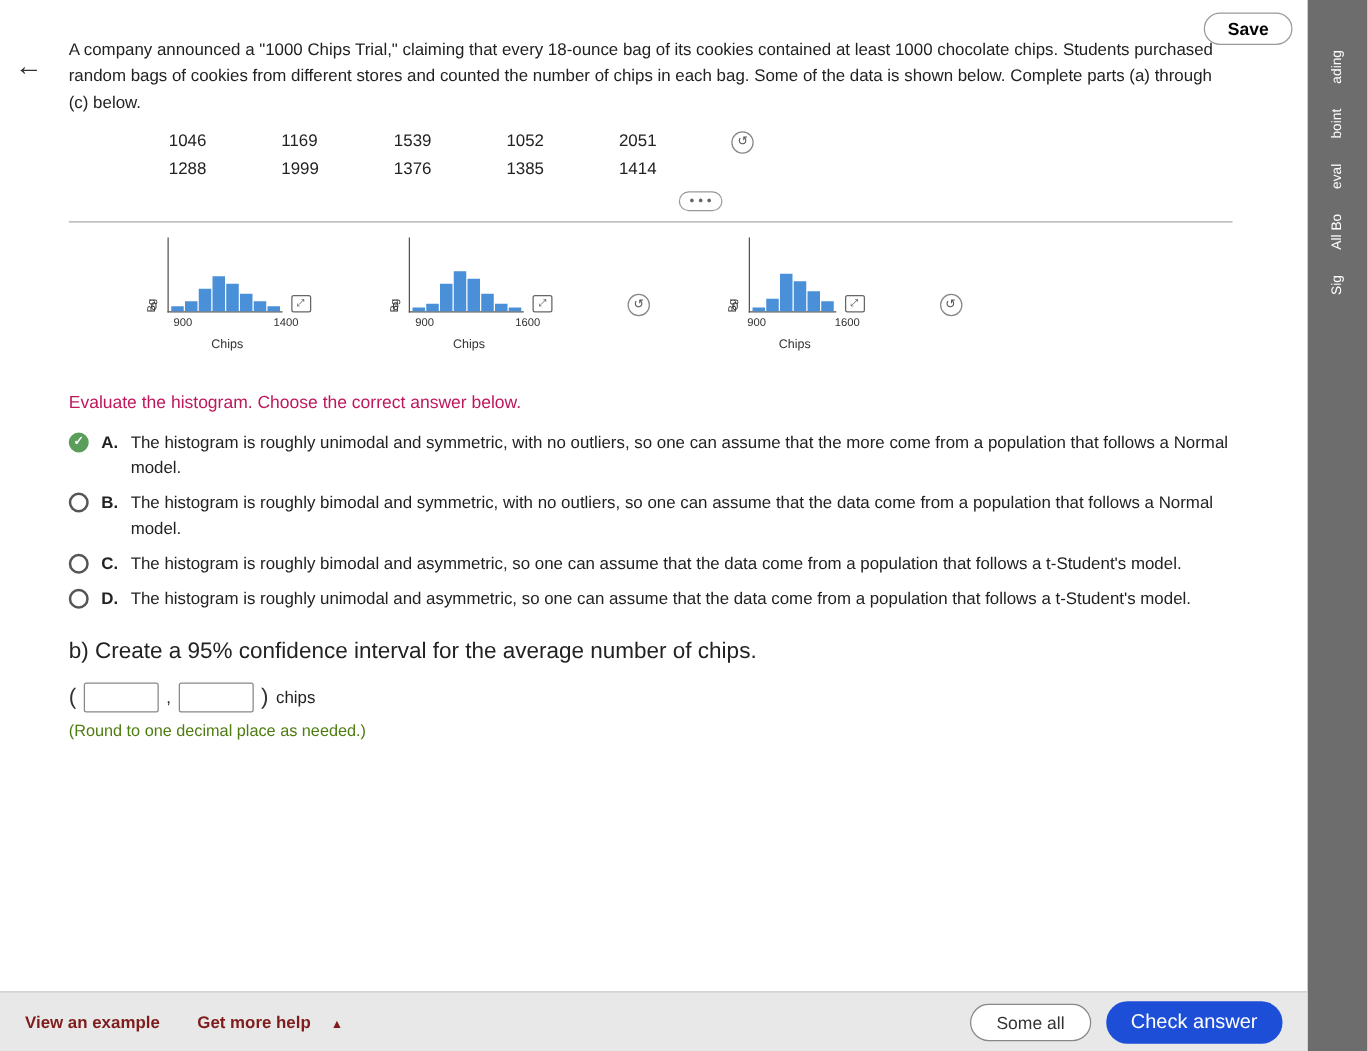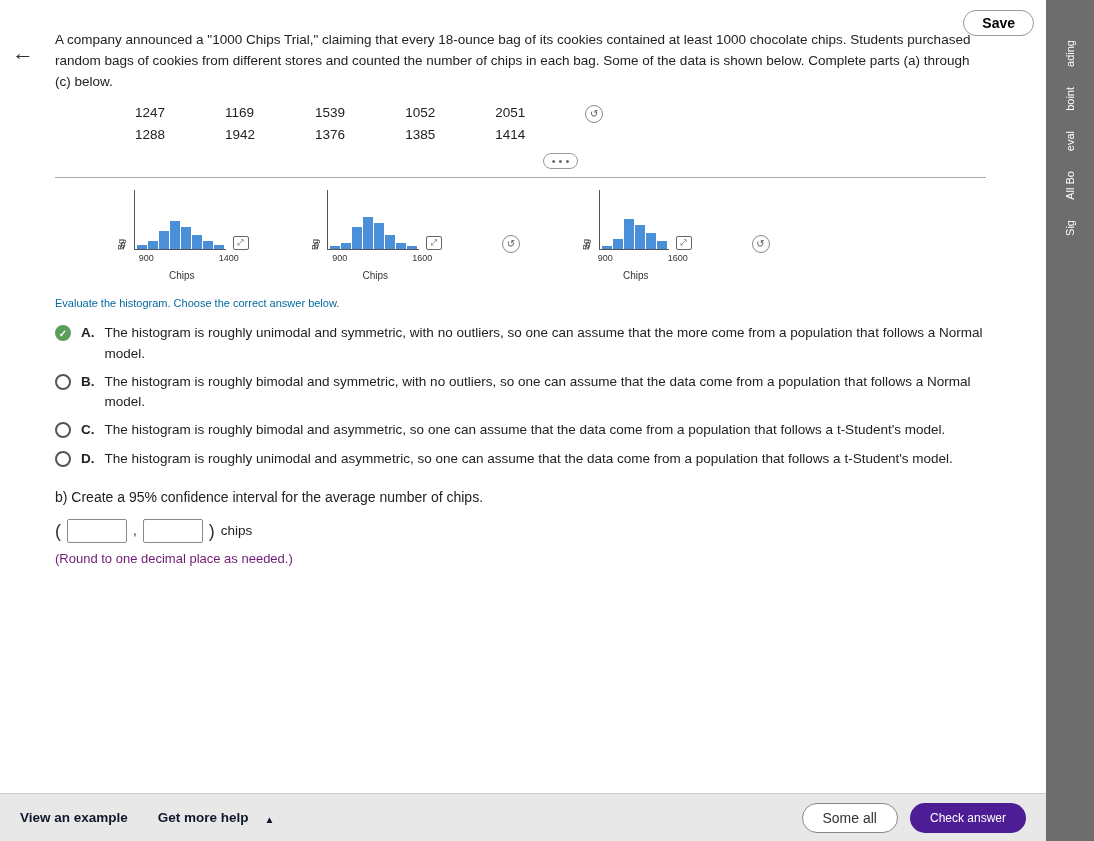--- a/index.html
+++ b/index.html
@@ -201,23 +201,23 @@
       bottom: -3px;
     }
 
     .section-divider {
       border: none;
       border-top: 1px solid #aaa;
       margin: 8px 0;
     }
 
     .evaluate-text {
-      font-size: 11px;
-      margin: 12px 0 12px 0;
-      color: #0369a1;
+      font-size: 14px;
+      margin: 28px 0 12px 0;
+      color: #be185d;
     }
 
     .answer-option {
       display: flex;
       align-items: flex-start;
       gap: 10px;
       margin: 8px 0;
       font-size: 13.5px;
       line-height: 1.5;
     }
@@ -252,21 +252,21 @@
       flex-shrink: 0;
       color: #222;
     }
 
     .option-text {
       color: #222;
     }
 
     .part-b {
       margin: 18px 0 10px 0;
-      font-size: 14px;
+      font-size: 18px;
     }
 
     .interval-row {
       display: flex;
       align-items: center;
       gap: 6px;
       margin: 8px 0 4px 0;
       font-size: 13.5px;
     }
 
@@ -279,21 +279,21 @@
       font-size: 13px;
     }
 
     .interval-bracket {
       font-size: 18px;
       color: #333;
     }
 
     .round-note {
       font-size: 13px;
-      color: #701a75;
+      color: #4d7c0f;
       margin-top: 2px;
     }
 
     .bottom-bar {
       position: absolute;
       bottom: 0;
       left: 0;
       width: 1046px;
       height: 48px;
       background: #e8e8e8;
@@ -305,21 +305,21 @@
     }
 
     .bottom-left {
       display: flex;
       gap: 30px;
       align-items: center;
     }
 
     .bottom-link {
       font-size: 13.5px;
-      color: #0f172a;
+      color: #7f1d1d;
       cursor: pointer;
       font-weight: bold;
       text-decoration: none;
     }
 
     .get-more-help {
       display: flex;
       align-items: flex-end;
       gap: 16px;
     }
@@ -341,23 +341,23 @@
       background: white;
       font-size: 14px;
       cursor: pointer;
       color: #333;
     }
 
     .check-answer-btn {
       border: none;
       border-radius: 20px;
       padding: 8px 20px;
-      background: #4c1d95;
+      background: #1d4ed8;
       color: white;
-      font-size: 12px;
+      font-size: 16px;
       cursor: pointer;
       font-weight: 500;
     }
 
     .small-circle-refresh {
       width: 18px;
       height: 18px;
       border: 1.5px solid #888;
       border-radius: 50%;
       display: inline-flex;
@@ -386,26 +386,26 @@
   </div>
 
   <div class="back-btn">←</div>
 
   <div class="problem-area">
 
     <div class="problem-text">A company announced a "1000 Chips Trial," claiming that every 18-ounce bag of its cookies contained at least 1000 chocolate chips. Students purchased random bags of cookies from different stores and counted the number of chips in each bag. Some of the data is shown below. Complete parts (a) through (c) below.</div>
 
     <div class="data-grid">
       <div class="data-col">
-        <span>1247</span>
+        <span>1046</span>
         <span>1288</span>
       </div>
       <div class="data-col">
         <span>1169</span>
-        <span>1942</span>
+        <span>1999</span>
       </div>
       <div class="data-col">
         <span>1539</span>
         <span>1376</span>
       </div>
       <div class="data-col">
         <span>1052</span>
         <span>1385</span>
       </div>
       <div class="data-col">

